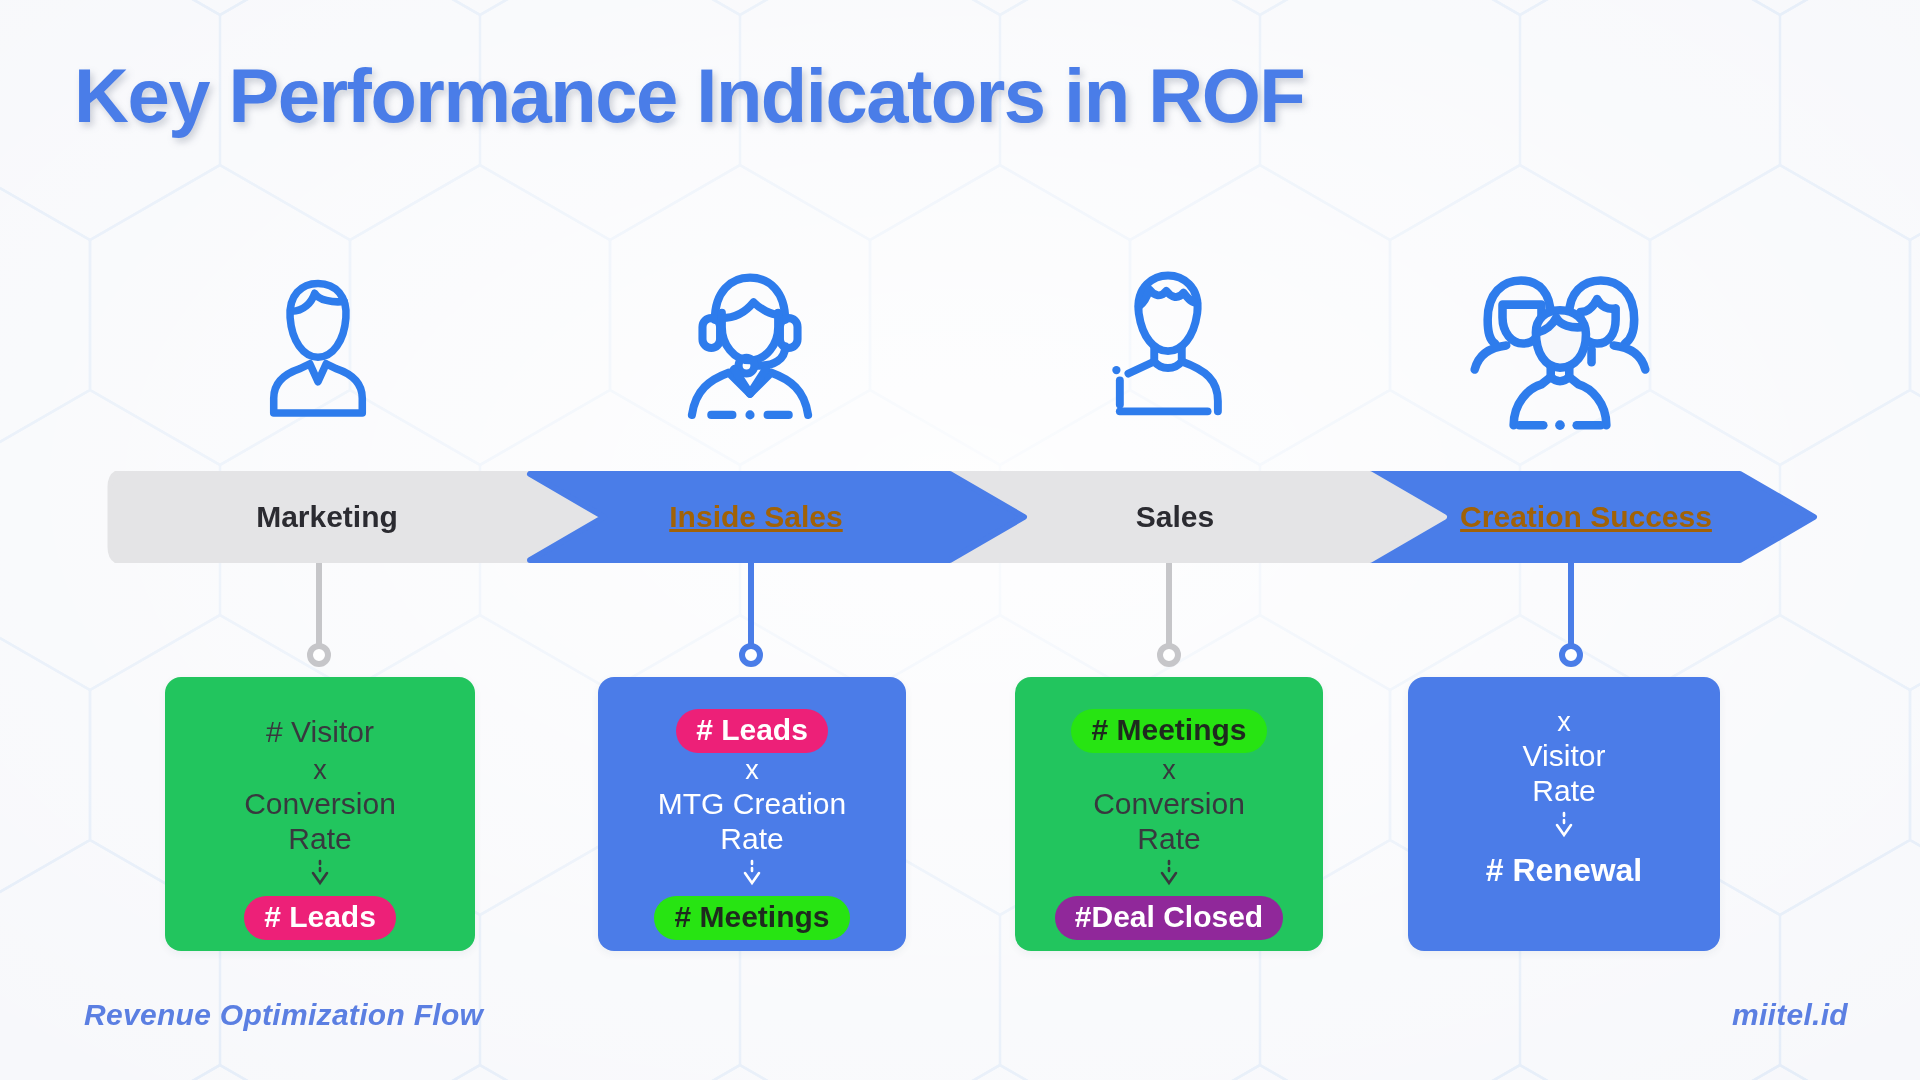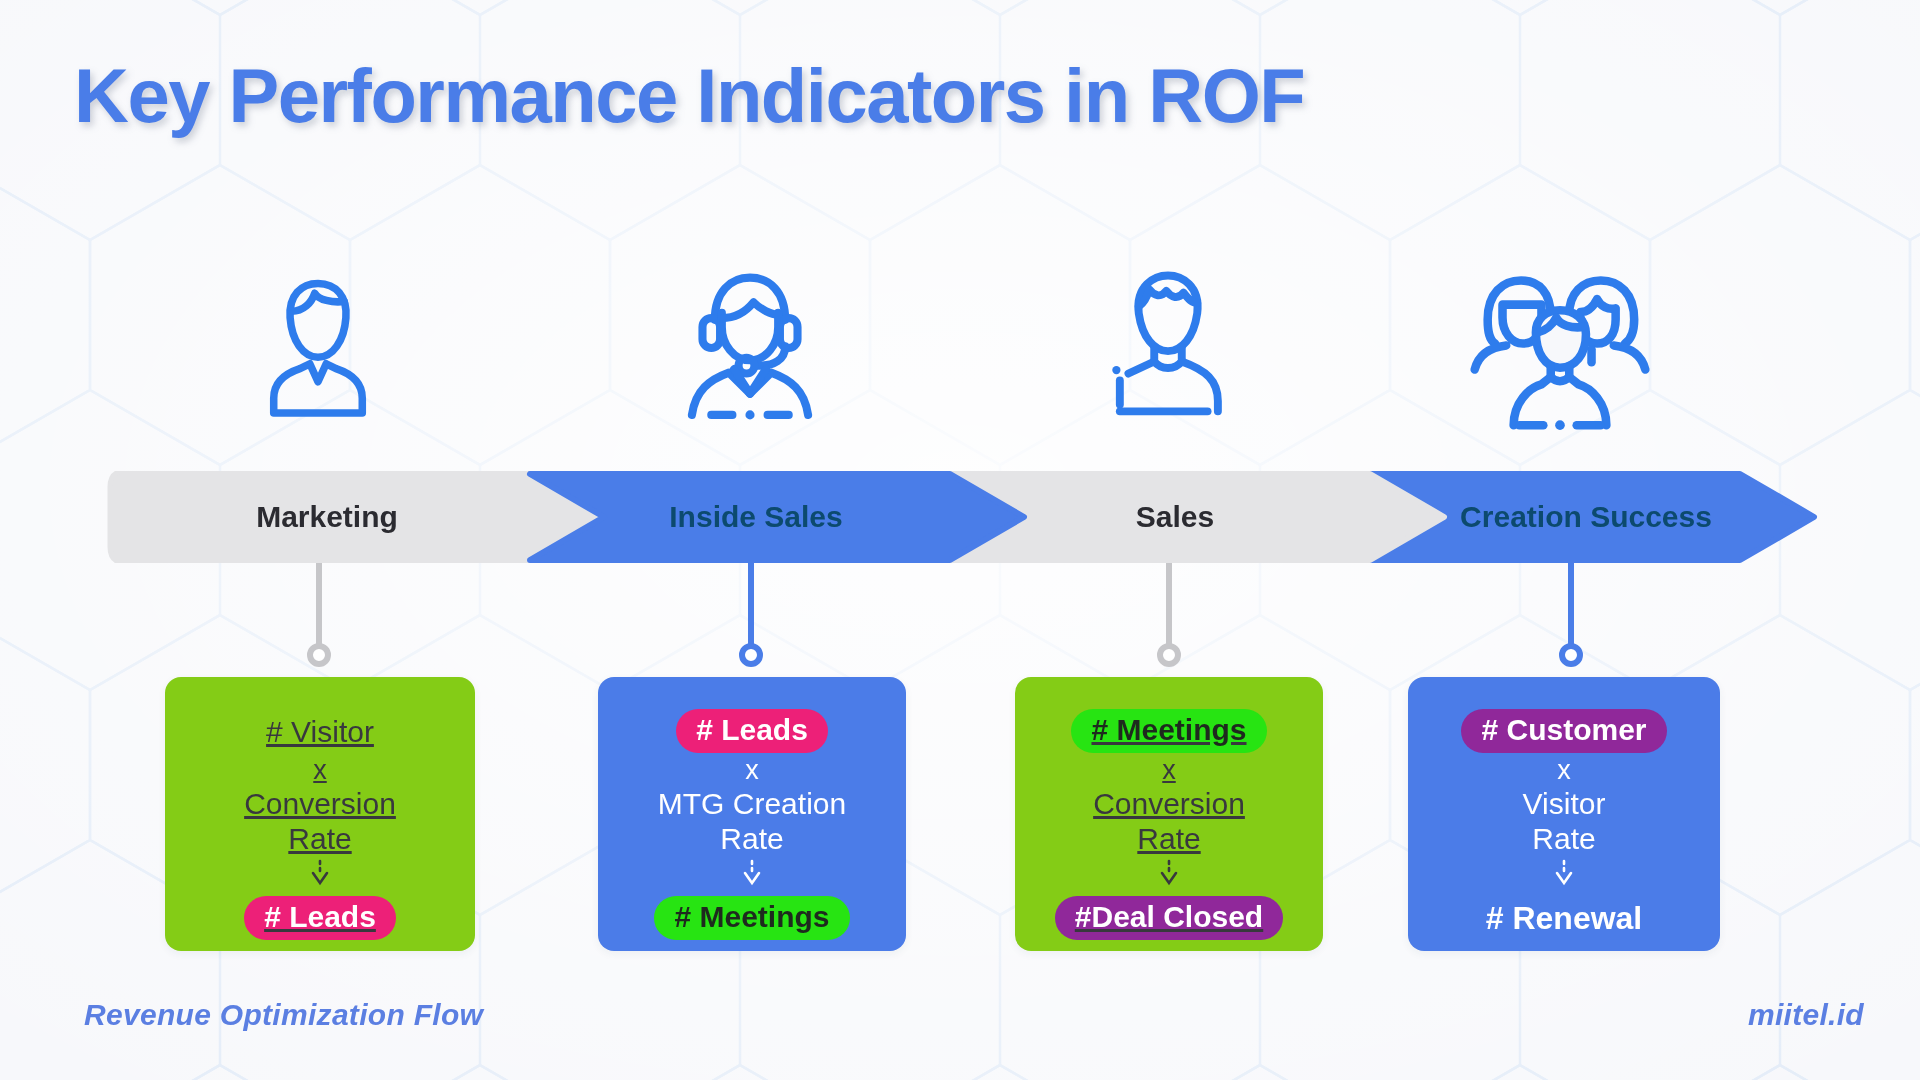--- a/index.html
+++ b/index.html
@@ -24,38 +24,38 @@
   .stage-icon svg { width:100%; height:100%; }
   .lineicon { fill:none; stroke:#2e7cec; stroke-width:4.6; stroke-linecap:round; stroke-linejoin:round; }
   .lineicon-dot { fill:#2e7cec; stroke:none; }
 
   .band-svg { position:absolute; left:0; top:471px; width:1920px; height:92px; }
   .band-label {
     position:absolute; top:471px; height:92px; line-height:92px;
     transform:translateX(-50%); font-size:30px; font-weight:bold; white-space:nowrap;
   }
   .band-label.dark { color:#2b2b31; }
-  .band-label.light { color:#0c4a6e; }
+  .band-label.light { color:#a16207;text-decoration:underline; }
 
   .connector { position:absolute; top:563px; width:6px; height:82px; transform:translateX(-50%); }
   .connector.gray { background:#c6c6c9; }
   .connector.blue { background:#4a7de8; }
   .ring {
     position:absolute; top:643px; width:24px; height:24px; border-radius:50%;
     transform:translateX(-50%); background:#ffffff;
   }
   .ring.gray { border:6px solid #c6c6c9; }
   .ring.blue { border:6px solid #4a7de8; }
 
   .card {
     position:absolute; top:677px; height:274px; border-radius:16px;
     display:flex; flex-direction:column; align-items:center;
     padding-top:30px; box-shadow:0 3px 8px rgba(40,60,90,0.06);
   }
-  .card.gray { background:#84cc16; color:#38383e;text-decoration:underline; }
+  .card.gray { background:#22c55e; color:#38383e; }
   .card.blue { background:#4b7ce8; color:#ffffff; }
   .card .row1 { height:48px; display:flex; align-items:center; }
   .card .line { font-size:30px; line-height:35px; }
   .card .opx { font-size:27px; line-height:31px; }
   .card .arrow-wrap { height:30px; display:flex; align-items:center; justify-content:center; margin:2px 0; }
   .card .rowlast { margin-top:4px; height:48px; display:flex; align-items:center; }
   .pill {
     display:inline-flex; align-items:center; padding:4px 20px 6px;
     border-radius:40px; font-size:30px; font-weight:bold; white-space:nowrap;
   }
@@ -63,21 +63,21 @@
   .pill.green { background:#27e412; color:#1e2a1e; }
   .pill.purple { background:#90289a; color:#ffffff; }
   .plain-bold { font-size:32px; font-weight:bold; }
   .dashed-arrow { stroke:currentColor; }
 
   .footer-note {
     position:absolute; top:998px; font-size:30px; font-style:italic; font-weight:bold;
     color:#5b7fe2; letter-spacing:0.3px;
   }
   .footer-note.left { left:84px; }
-  .footer-note.right { right:56px; }
+  .footer-note.right { right:72px; }
 </style>
 </head>
 <body>
 
 <div class="canvas">
 
   <svg class="hexbg" width="1920" height="1080">
     <defs>
       <pattern id="hexpat" width="260" height="450" patternUnits="userSpaceOnUse" patternTransform="translate(-40,-60)">
         <g fill="none" stroke="#e3ecf8" stroke-width="2.5">
@@ -236,23 +236,20 @@
         <line x1="11" y1="2" x2="11" y2="15" stroke-dasharray="3 4"></line>
           <path d="M4 14 L11 24 L18 14"></path>
       </svg>
     </div>
     <div class="rowlast">
         <span class="pill purple">#Deal Closed</span>
       </div>
   </div>
 
   <div class="card blue" style="left:1408px; width:312px;">
-    <div class="row1">
-        <span class="pill purple"># Customer</span>
-      </div>
     <div class="opx">x</div>
     <div class="line">Visitor</div>
     <div class="line">Rate</div>
     <div class="arrow-wrap">
       <svg class="dashed-arrow" width="22" height="28" fill="none" stroke-width="2.6" stroke-linecap="round">
         <line x1="11" y1="2" x2="11" y2="15" stroke-dasharray="3 4"></line>
           <path d="M4 14 L11 24 L18 14"></path>
       </svg>
     </div>
     <div class="rowlast">

